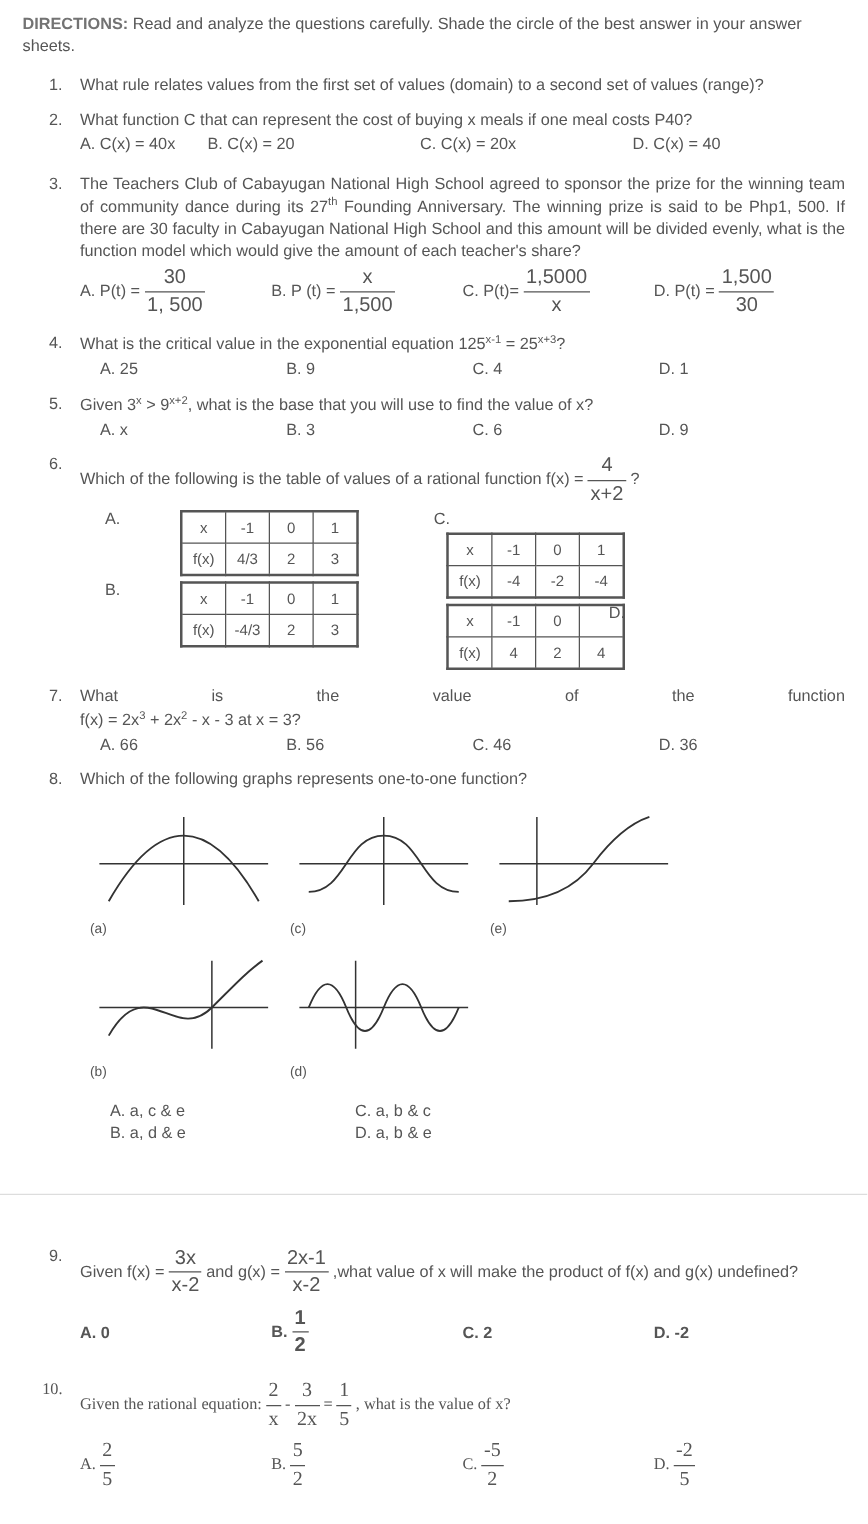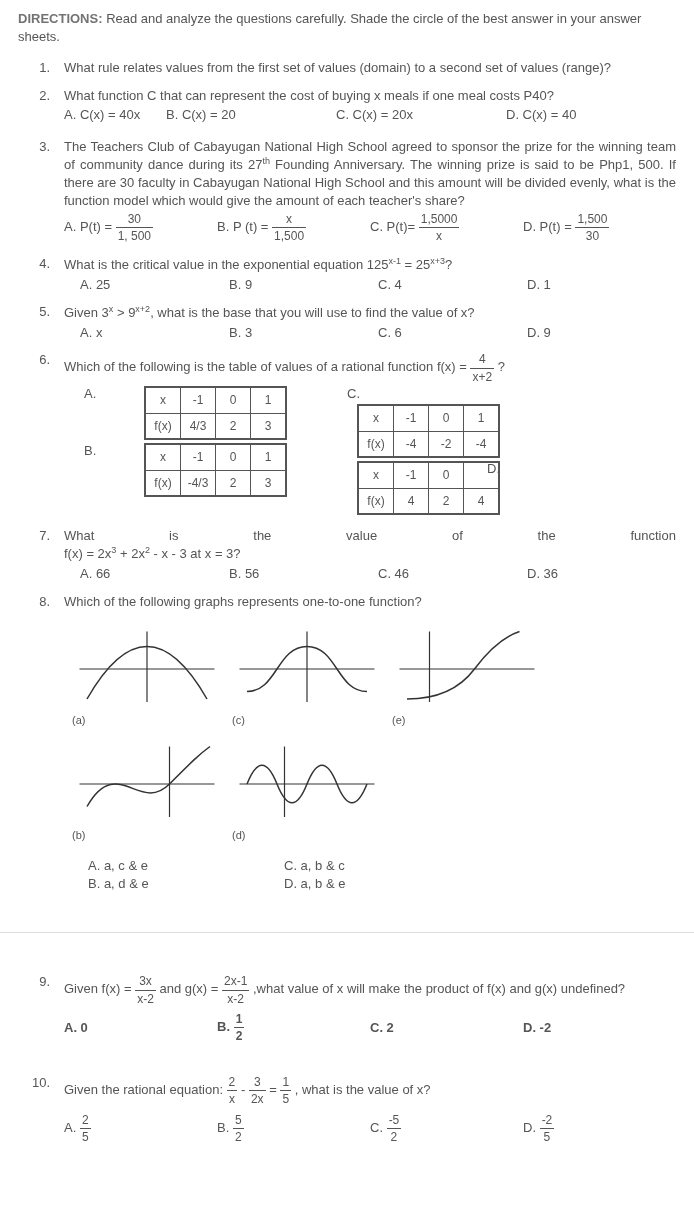--- a/index.html
+++ b/index.html
@@ -15,21 +15,21 @@
   .directions { margin-bottom: 14px; }
   .directions strong { color: #737373; }
   ol.questions { list-style: none; padding: 0; margin: 0; }
   ol.questions > li { display: flex; margin-bottom: 10px; }
   .num { width: 32px; flex-shrink: 0; text-align: right; padding-right: 14px; }
   .body { flex: 1; }
   .opts { margin-top: 2px; }
   .opts .row { display: flex; }
   .opts .cell { flex: 1; }
   .opts .cell.small { flex: 0.6; }
-  .frac { display: inline-block; text-align: center; vertical-align: middle; font-size: 12px; }
+  .frac { display: inline-block; text-align: center; vertical-align: middle; font-size: 16px; }
   .frac .top { display: block; border-bottom: 1px solid #555; padding: 0 2px; }
   .frac .bot { display: block; padding: 0 2px; }
   sup { font-size: 9px; vertical-align: super; }
   table.values { border-collapse: collapse; border: 2px solid #555; margin: 2px 0; }
   table.values td { border: 1px solid #555; padding: 4px 6px; text-align: center; min-width: 22px; font-size: 12px; }
   .tablesrow { display: flex; justify-content: flex-start; gap: 60px; }
   .tablesrow .cell { }
   .figs { background: #fff; display: flex; gap: 10px; padding: 8px; margin-top: 6px; width: 480px; flex-wrap: wrap; }
   .fig { width: 150px; }
   .fig svg { width: 100%; height: auto; }
@@ -323,21 +323,21 @@
             <span>B. </span>
             <span class="frac"><span class="top">1</span><span class="bot">2</span></span>
           </div>
           <div class="cell">C.  2</div>
           <div class="cell">D. -2</div>
         </div>
       </div>
     </div>
   </li>
 
-  <li style="margin-top:30px;">
+  <li style="margin-top:14px;font-family:Liberation Serif, serif;">
     <div class="num">10.</div>
     <div class="body">
       <div>
         <span>Given the rational equation: </span>
         <span class="frac"><span class="top">2</span><span class="bot">x</span></span>
         <span> - </span>
         <span class="frac"><span class="top">3</span><span class="bot">2x</span></span>
         <span> = </span>
         <span class="frac"><span class="top">1</span><span class="bot">5</span></span>
         <span> , what is the value of x?</span>

